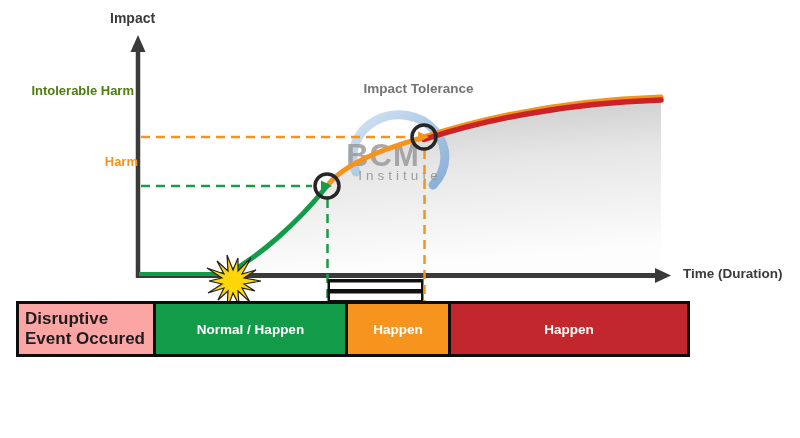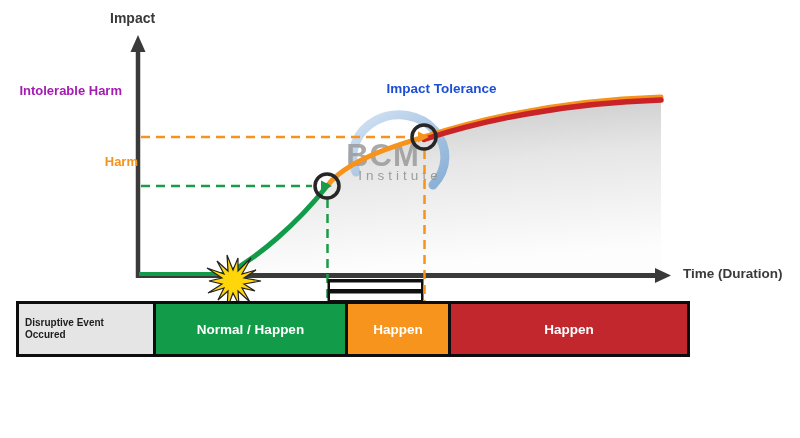--- a/index.html
+++ b/index.html
@@ -4,36 +4,36 @@
 <style>
   html,body{margin:0;padding:0;background:#ffffff;}
   #stage{
     position:relative;width:800px;height:438px;overflow:hidden;
     font-family:"Liberation Sans","DejaVu Sans",sans-serif;
     background:#ffffff;
   }
   #chart-svg{position:absolute;left:0;top:0;}
   .abs{position:absolute;}
   .lvl{left:0;width:122px;text-align:right;font-size:13px;font-weight:700;line-height:1.1;}
-  .lvl-intolerable{top:84px;color:#a21caf;}
+  .lvl-intolerable{top:84px;color:#4d7c0f;padding-left:12px;}
   .lvl-harm{top:155px;color:#f6931d;padding-left:16px;}
   .lvl-inconvenience{top:220px;color:#1b9a48;}
   .axis-label{color:#3a3a3a;font-weight:700;}
   #impact-label{left:110px;top:10px;font-size:14px;}
   #time-label{left:683px;top:266px;font-size:13.5px;}
-  #threshold-label{left:364px;top:81px;width:155px;text-align:center;color:#1d4ed8;
+  #threshold-label{left:341px;top:81px;width:155px;text-align:center;color:#737373;
     font-size:13.5px;font-weight:700;line-height:1.18;}
   .bcm-big{font-size:31px;font-weight:bold;fill:#9b9b9b;opacity:.85;letter-spacing:1px;}
   .bcm-small{font-size:13.5px;fill:#949494;opacity:.9;letter-spacing:4px;}
   
   #impact-table{position:absolute;left:16px;top:301px;border-collapse:collapse;table-layout:fixed;width:647px;}
   #impact-table td{border:3px solid #0d0d0d;overflow:hidden;}
   .row-1 td{height:46px;}
   .row-2 td{height:62px;}
-  td.hdr{background:#e5e5e5;color:#1d1d1d;font-size:10px;font-weight:700;
+  td.hdr{background:#fca5a5;color:#1d1d1d;font-size:17px;font-weight:700;
     text-align:left;padding:2px 6px;line-height:1.2;}
   td.cell{color:#ffffff;font-size:13.5px;font-weight:700;text-align:center;padding:0 0;}
   td.c-green{background:#129b48;}
   td.c-orange{background:#f7941e;}
   td.c-red{background:#c1272d;}
   .col-hdr{width:122px;} .col-green{width:189px;} .col-orange{width:100px;} .col-red{width:236px;}
 </style>
 </head>
 <body>
 

